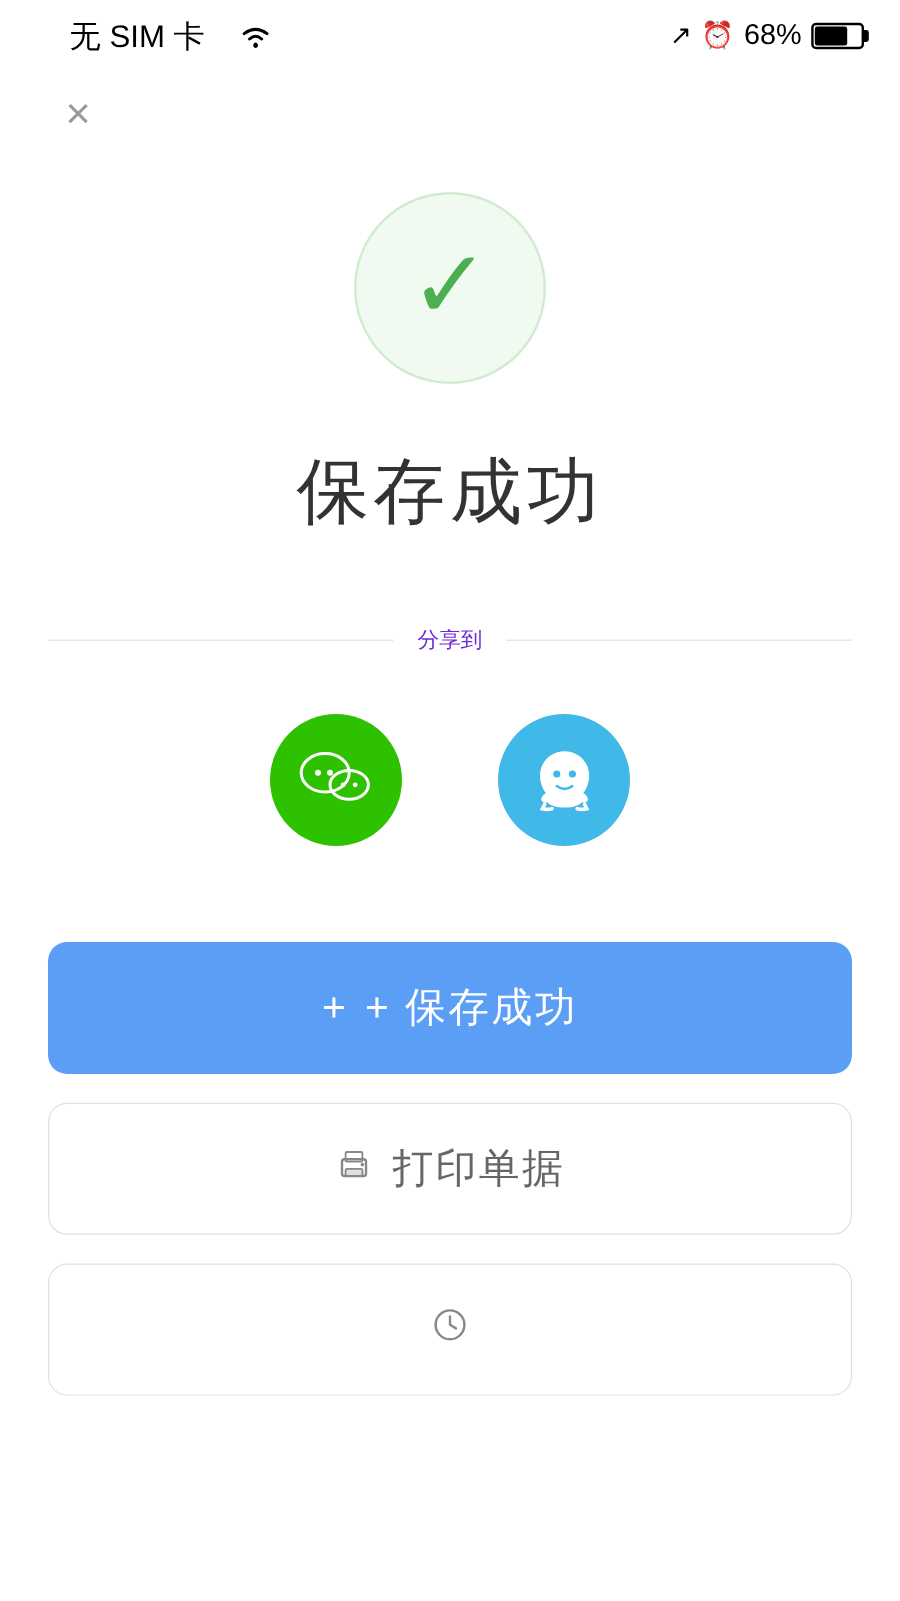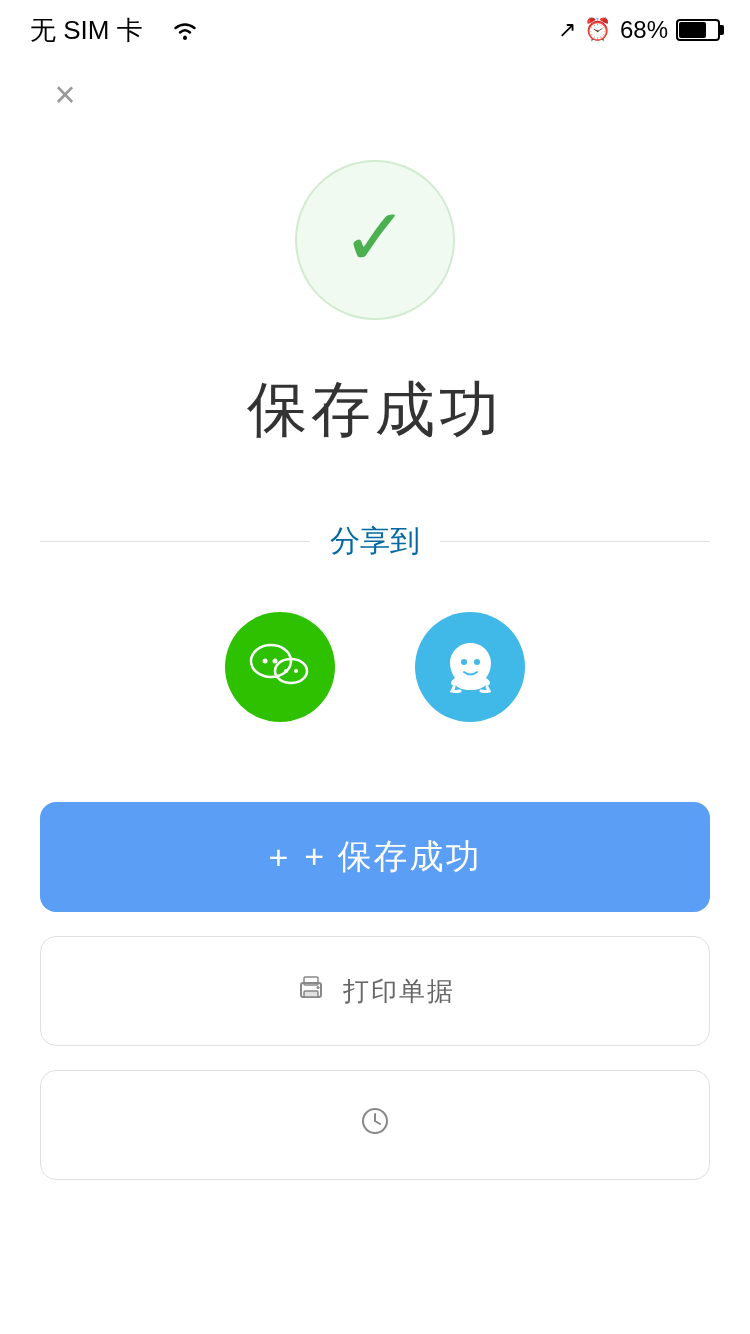--- a/index.html
+++ b/index.html
@@ -23,20 +23,21 @@
       background: #ffffff;
     }
 
     .status-left {
       display: flex;
       align-items: center;
       gap: 28px;
       font-size: 26px;
       font-weight: 500;
       color: #000;
+      margin-left: 28px;
     }
 
     .wifi-icon {
       display: inline-block;
       width: 28px;
       height: 22px;
       position: relative;
     }
 
     .status-center {
@@ -156,22 +157,22 @@
 
     .share-divider::before,
     .share-divider::after {
       content: '';
       flex: 1;
       height: 1px;
       background: #e0e0e0;
     }
 
     .share-label {
-      font-size: 30px;
-      color: #0369a1;
+      font-size: 18px;
+      color: #6d28d9;
       white-space: nowrap;
       font-family: Liberation Mono, monospace;
     }
 
     .share-icons {
       display: flex;
       justify-content: center;
       gap: 80px;
     }
 
@@ -306,21 +307,21 @@
     </button>
     <button class="action-btn btn-secondary">
       <span style="font-size:32px;">
         <svg width="32" height="32" viewBox="0 0 32 32" fill="none" xmlns="http://www.w3.org/2000/svg">
           <rect x="6" y="12" width="20" height="14" rx="2" stroke="#888" stroke-width="2" fill="none"></rect>
           <rect x="9" y="20" width="14" height="6" rx="1" fill="#e0e0e0" stroke="#888" stroke-width="1.5"></rect>
           <rect x="9" y="6" width="14" height="8" rx="1" stroke="#888" stroke-width="1.5" fill="none"></rect>
           <circle cx="23" cy="16.5" r="1.5" fill="#888"></circle>
         </svg>
       </span>
-      <span style="font-size:26px; letter-spacing:2px; color:#666;">打印单据</span>
+      <span style="font-size:34px; letter-spacing:2px; color:#666;">打印单据</span>
     </button>
     <button class="action-btn btn-secondary">
       <span>
         <svg width="32" height="32" viewBox="0 0 32 32" fill="none" xmlns="http://www.w3.org/2000/svg">
           <circle cx="16" cy="16" r="12" stroke="#888" stroke-width="2" fill="none"></circle>
           <path d="M16 9 L16 16 L21 19" stroke="#888" stroke-width="2" stroke-linecap="round" stroke-linejoin="round"></path>
         </svg>
       </span>
     </button>
   </div>

